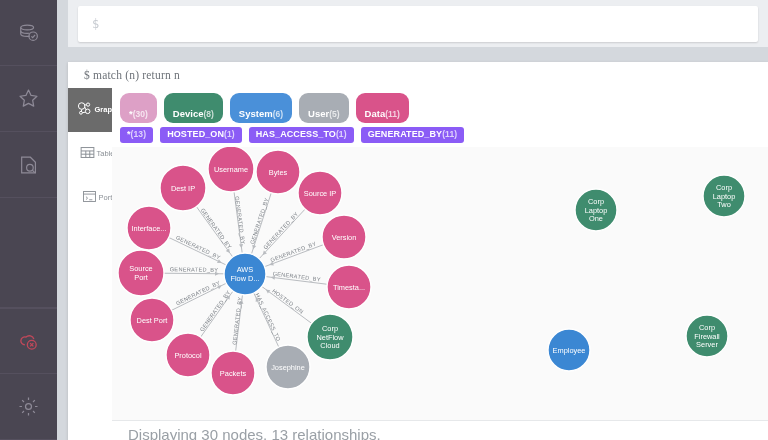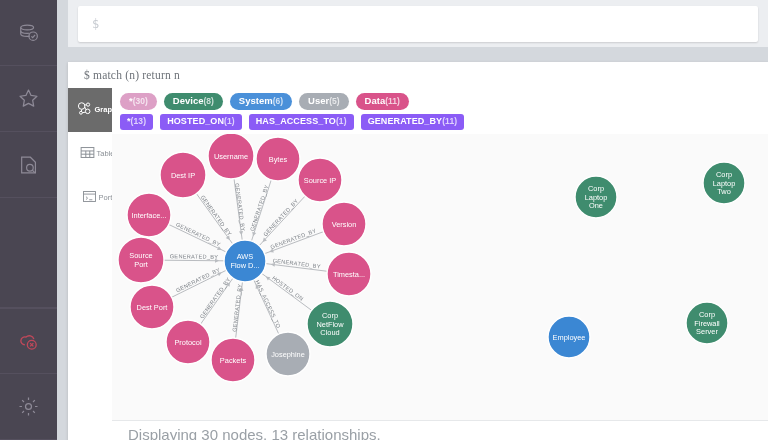--- a/index.html
+++ b/index.html
@@ -71,21 +71,21 @@
   .vt.active .vt-label { font-weight: bold; }
 
   
   #pane { flex: 1; display: flex; flex-direction: column; min-width: 0; }
   #legend {
     flex: none; padding: 5px 8px 4px 8px; background: #fff;
     display: flex; flex-direction: column; gap: 4px;
   }
   .legend-row { display: flex; gap: 7px; align-items: center; flex-wrap: wrap; }
   .chip {
-    border-radius: 9px; padding: 1px 9px 2px 9px;
+    border-radius: 9px; padding: 14px 9px 2px 9px;
     font-size: 9.5px; line-height: 13px; color: #fff; white-space: nowrap;
   }
   .chip .cnt { opacity: .72; font-size: 8.5px; }
   .chip.rel {
     background: #8b5cf6; border-radius: 3px; font-weight: bold;
     font-size: 9px; letter-spacing: .1px; padding: 1px 7px 2px 7px;
   }
   .chip.node { font-weight: bold; }
 
   #canvas {

